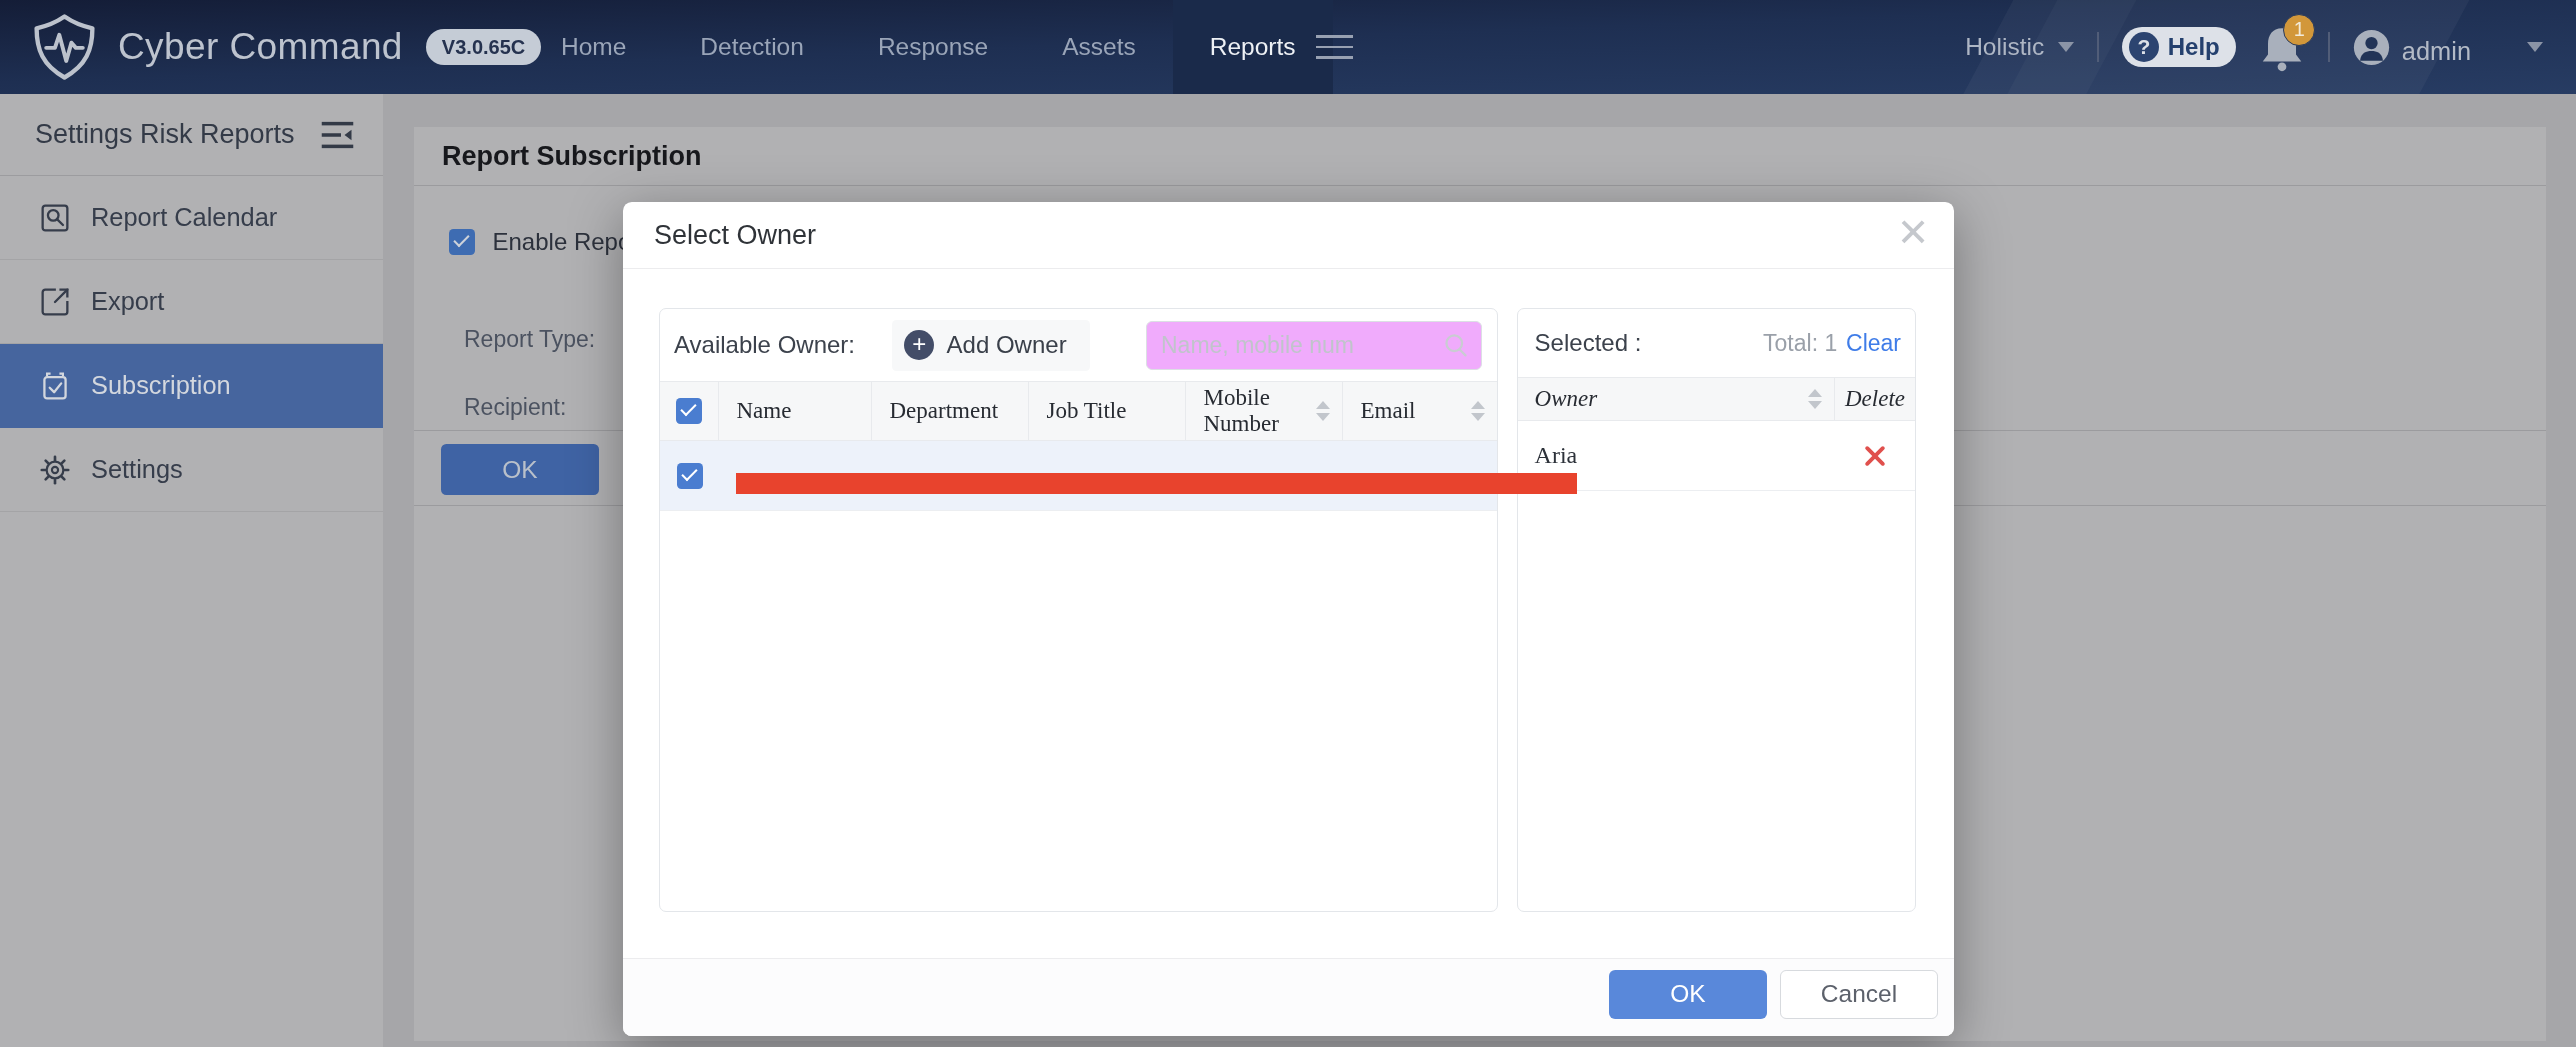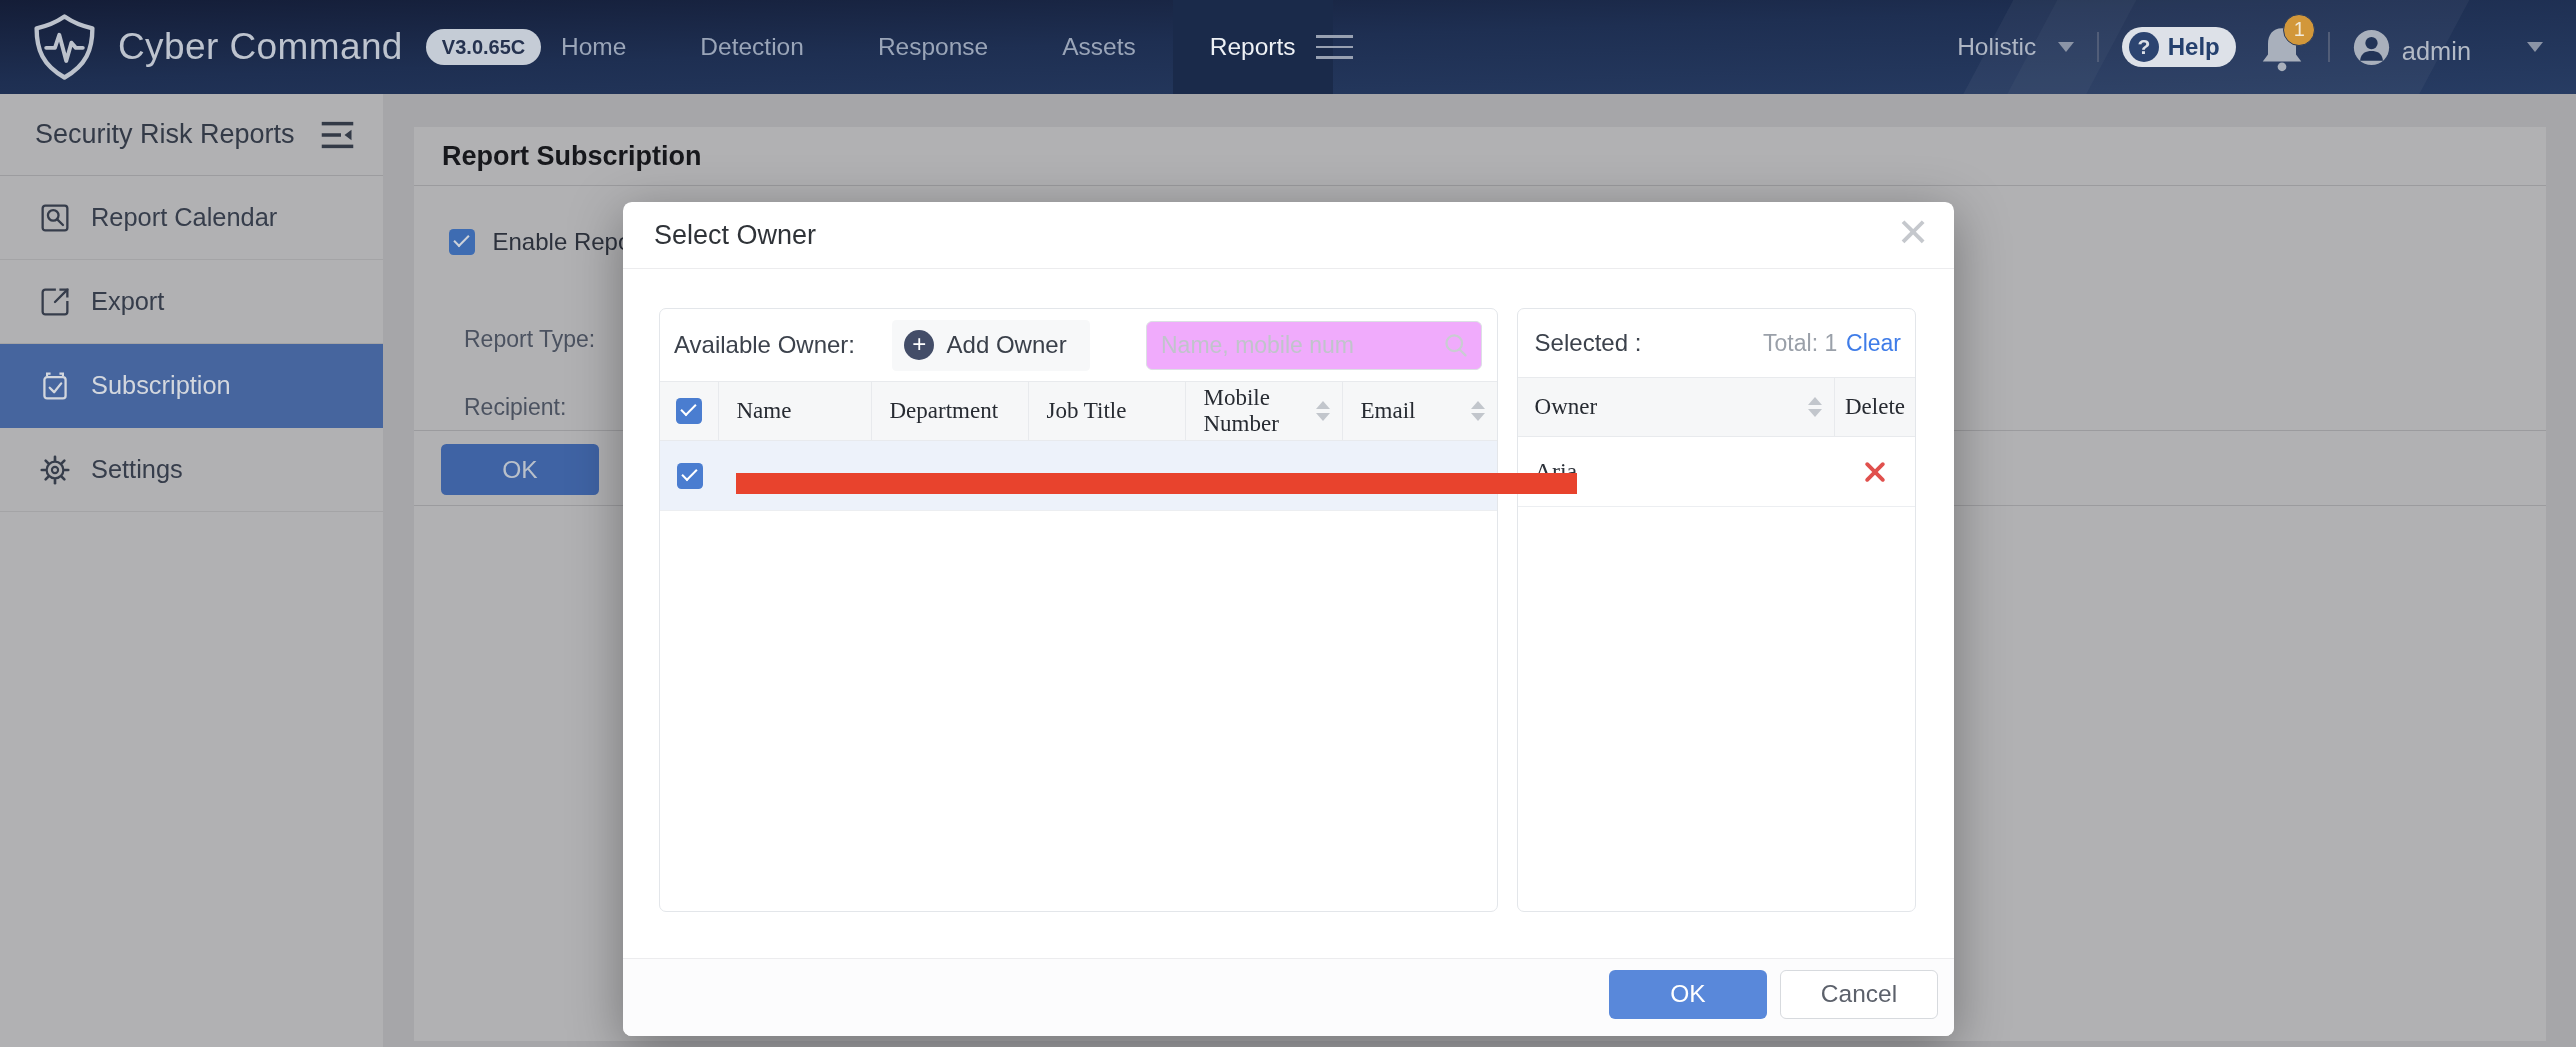--- a/index.html
+++ b/index.html
@@ -18,21 +18,21 @@
   .brand { margin-left:21px; font-size:37px; font-weight:400; color:#bdc3ce; letter-spacing:0.4px; white-space:nowrap; }
   .version-pill { margin-left:23px; background:#c5ccd6; color:#25324f; font-size:20px; font-weight:700;
     border-radius:19px; padding:6.1px 16px; white-space:nowrap; }
   .nav-menu { position:absolute; left:524px; top:0; height:94px; display:flex; align-items:stretch; }
   .nav-item { display:flex; align-items:center; padding:0 37px; font-size:24.5px; color:#9aa5b8; cursor:pointer; }
   .nav-item.active { background:#1a2a4a; color:#eef1f5; }
   .nav-burger { position:absolute; left:1316px; top:0; height:94px; display:flex; align-items:center; cursor:pointer; }
   .burger-lines { display:flex; flex-direction:column; gap:8px; }
   .burger-lines span { display:block; width:37px; height:2.6px; background:#98a1b2; }
   .nav-right { position:absolute; right:105px; top:0; height:94px; display:flex; align-items:center; gap:23px; }
-  .nav-holistic { display:flex; align-items:center; gap:22px; color:#aeb6c4; font-size:24.5px; cursor:pointer; }
+  .nav-holistic { display:flex; align-items:center; gap:14px; color:#aeb6c4; font-size:24.5px; cursor:pointer; }
   .caret-down { width:0; height:0; border-left:8.8px solid transparent; border-right:8.8px solid transparent;
     border-top:10.5px solid #8b94a6; }
   .nav-divider { width:1.8px; height:30px; background:#515d78; }
   .help-pill { display:flex; align-items:center; gap:8.8px; background:#dde1e8; border-radius:23px;
     padding:5.3px 16px 5.3px 7px; cursor:pointer; }
   .help-q { width:30px; height:30px; border-radius:50%; background:#2c4470; color:#dde1e8; font-size:21px;
     font-weight:700; display:flex; align-items:center; justify-content:center; }
   .help-label { color:#24406e; font-size:24px; font-weight:600; }
   .bell-wrap { position:relative; width:46px; height:49px; cursor:pointer; }
   .badge { position:absolute; right:-10.5px; top:-8.8px; width:32px; height:32px; border-radius:50%;
@@ -110,22 +110,22 @@
   .trow.selected { background:#edf2fa; }
   .trow .cell-cb { width:59px; display:flex; justify-content:center; }
   .redaction-bar { position:absolute; left:113px; top:271px; width:841px; height:21px; background:#e8432d; z-index:50; }
   .selected-panel { position:absolute; left:894px; top:106px; width:399px; height:604px;
     border:0.9px solid #e3e6ea; border-radius:7px; background:#fff; }
   .sel-head { height:68px; display:flex; align-items:center; padding:0 14px 0 16.6px; }
   .sel-label { font-size:24px; color:#3c424c; }
   .sel-right { margin-left:auto; display:flex; align-items:center; gap:8.8px; }
   .sel-total { font-size:23px; color:#9aa0a9; }
   .sel-clear { font-size:23px; color:#3f7ce8; cursor:pointer; }
-  .sel-thead { display:flex; height:60px; background:#f6f7f8; border-top:0.9px solid #e8eaed;
-    border-bottom:0.9px solid #e8eaed; }
+  .sel-thead { display:flex; height:44px; background:#f6f7f8; border-top:0.9px solid #e8eaed;
+    border-bottom:0.9px solid #e8eaed;font-style:italic; }
   .sel-th-owner { flex:1; display:flex; align-items:center; justify-content:space-between;
     font-family:"Liberation Serif", serif; font-size:23px; color:#272b32; padding:0 12.3px 0 16.6px;
     border-right:0.9px solid #e8eaed; cursor:pointer; }
   .sel-th-delete { width:80px; display:flex; align-items:center; justify-content:center;
     font-family:"Liberation Serif", serif; font-size:23px; color:#272b32; }
   .sel-row { display:flex; height:70px; align-items:center; border-bottom:0.9px solid #eceef1; }
   .sel-owner-name { flex:1; font-family:"Liberation Serif", serif; font-size:24px; color:#2d323a; padding-left:16.6px; }
   .delete-x { width:80px; display:flex; justify-content:center; cursor:pointer; }
   .modal-footer { position:absolute; left:0; top:756px; width:100%; height:78px; border-top:1.8px solid #ececee;
     background:#fcfcfd; border-radius:0 0 8.8px 8.8px; }
@@ -191,21 +191,21 @@
         <path d="M8 36 C9 27 15 25 21 25 C27 25 33 27 34 36 Z" fill="#223457"></path>
       </svg>
       <span class="nav-username">admin</span>
     </div>
   </div>
   <span class="caret-down nav-far-caret"></span>
 </div>
 
 <div class="sidebar">
   <div class="sidebar-header">
-    <span class="sidebar-title">Security Risk Reports</span>
+    <span class="sidebar-title">Settings Risk Reports</span>
     <span class="fold-btn">
       <svg width="35" height="30" viewBox="0 0 40 34">
         <rect x="2" y="2" width="36" height="4" fill="#333a47"></rect>
         <rect x="2" y="15" width="22" height="4" fill="#333a47"></rect>
         <path d="M36 11 L28 17 L36 23 Z" fill="#333a47"></path>
         <rect x="2" y="28" width="36" height="4" fill="#333a47"></rect>
       </svg>
     </span>
   </div>
 

